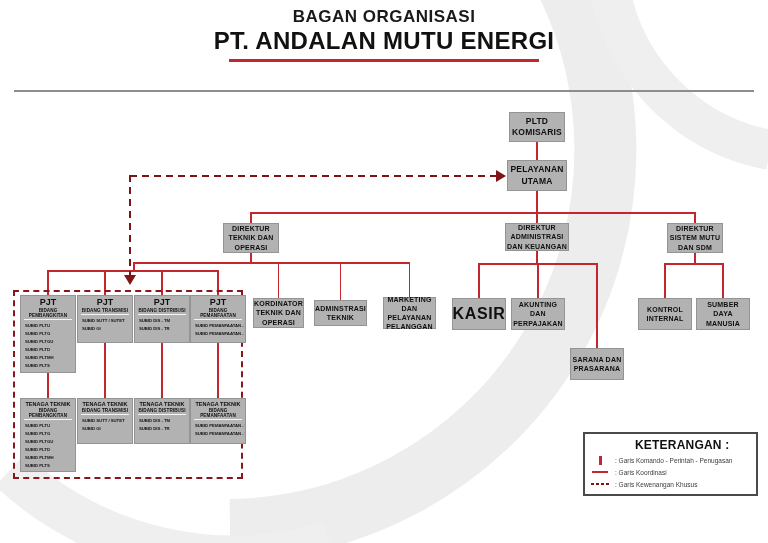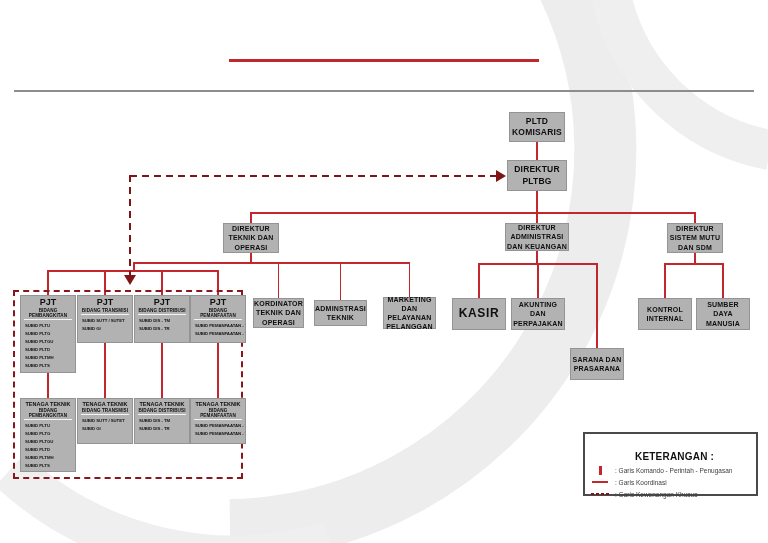--- a/index.html
+++ b/index.html
@@ -17,21 +17,21 @@
   .hdr-sub{position:absolute;left:0;top:65px;width:768px;text-align:center;
              font-size:11.5px;font-weight:bold;color:#1a1a1a;letter-spacing:.2px;}
   .hdr-grayline{position:absolute;left:14px;top:90px;width:740px;height:1.5px;background:#8d8d8d;}
 
   
   .node{position:absolute;background:#b2b2b2;border:1px solid #949494;display:flex;
         align-items:center;justify-content:center;text-align:center;
         font-weight:bold;color:#0f0f0f;font-size:7px;line-height:1.3;letter-spacing:.2px;
         box-sizing:border-box;padding:1px;}
   .node.big{font-size:8.5px;}
-  .node.kasir{font-size:12px;letter-spacing:.6px;}
+  .node.kasir{font-size:16px;letter-spacing:.6px;}
 
   
   .group{position:absolute;background:#b2b2b2;border:1px solid #949494;box-sizing:border-box;
          color:#0f0f0f;padding-top:2px;overflow:hidden;}
   .g-title{text-align:center;font-weight:bold;font-size:9px;line-height:1.1;}
   .g-title.small{font-size:5.5px;line-height:1.2;}
   .g-sub{text-align:center;font-weight:bold;font-size:4.6px;letter-spacing:.1px;}
   .g-rule{height:1px;background:#f4f4f4;margin:1.5px 3px 2px 3px;}
   .g-items{list-style:none;margin:1px 0 0 0;padding:0 2px 0 4px;}
   .g-items li{font-size:4.3px;font-weight:bold;line-height:8px;letter-spacing:-.05px;
@@ -47,21 +47,21 @@
   .arrow-right{position:absolute;width:0;height:0;border-top:6px solid transparent;
          border-bottom:6px solid transparent;border-left:10px solid #7f1416;}
   .arrow-down{position:absolute;width:0;height:0;border-left:6px solid transparent;
          border-right:6px solid transparent;border-top:10px solid #7f1416;}
   .dash-rect{position:absolute;left:13px;top:290px;width:230px;height:189px;
          border:2px dashed #8a161b;box-sizing:border-box;}
 
   
   .legend{position:absolute;left:583px;top:432px;width:175px;height:64px;background:#fff;
           border:2px solid #4a4a4a;box-sizing:border-box;}
-  .legend-title{font-size:10px;font-weight:bold;color:#111;margin:17px 0 2px 8px;letter-spacing:.2px;padding-left:42px;}
+  .legend-title{font-size:12px;font-weight:bold;color:#111;margin:4px 0 2px 8px;letter-spacing:.2px;padding-left:42px;}
   .legend-row{display:flex;align-items:center;height:12px;}
   .legend-sym{width:30px;display:flex;align-items:center;justify-content:center;}
   .legend-label{font-size:6.5px;color:#3c3c3c;}
   .sym-v{width:3px;height:9px;background:#c1272d;}
   .sym-h{width:16px;height:2px;background:#c1272d;}
   .sym-d{width:19px;height:2px;
          background:repeating-linear-gradient(90deg,#7f1416 0 3px,transparent 3px 5px);}
 </style>
 </head>
 <body>
@@ -69,20 +69,22 @@
 <div id="canvas">
 
   <svg id="watermark" width="768" height="543" viewBox="0 0 768 543">
     <path d="M 560 -30 A 380 380 0 0 1 230 530" stroke="#ededed" stroke-width="62" fill="none"></path>
     <path d="M 610 -10 A 200 200 0 0 0 770 150" stroke="#efefef" stroke-width="40" fill="none"></path>
     <path d="M 10 470 A 330 330 0 0 0 330 543" stroke="#efefef" stroke-width="44" fill="none"></path>
   </svg>
 
   <div class="layer">
 
+    <div class="hdr-title">BAGAN ORGANISASI</div>
+    <div class="hdr-company">PT. ANDALAN MUTU ENERGI</div>
     <div class="hdr-redline"></div>
     <div class="hdr-grayline"></div>
 
     <div class="vl" style="left:536.25px;top:140px;height:20px;"></div>
     <div class="vl" style="left:536.25px;top:191px;height:21px;"></div>
     <div class="hl" style="left:251px;top:212px;width:444px;"></div>
     <div class="vl" style="left:250.25px;top:212px;height:11px;"></div>
     <div class="vl" style="left:536.25px;top:212px;height:11px;"></div>
     <div class="vl" style="left:694.25px;top:212px;height:11px;"></div>
 
@@ -117,21 +119,21 @@
     <div class="hdash" style="left:130px;top:175px;width:366px;"></div>
     <div class="arrow-right" style="left:496px;top:170px;"></div>
     <div class="vdash" style="left:129px;top:175px;height:100px;"></div>
     <div class="arrow-down" style="left:124px;top:275px;"></div>
     <div class="dash-rect"></div>
 
     <div class="node big" style="left:509px;top:112px;width:56px;height:30px;">
       <span>PLTD KOMISARIS</span>
       </div>
     <div class="node big" style="left:507px;top:160px;width:60px;height:31px;">
-      <span>DIREKTUR PLTBG</span>
+      <span>PELAYANAN UTAMA</span>
       </div>
 
     <div class="node" style="left:223px;top:223px;width:56px;height:30px;">
       <span>DIREKTUR TEKNIK DAN OPERASI</span>
       </div>
     <div class="node" style="left:505px;top:223px;width:64px;height:28px;">
       <span>DIREKTUR ADMINISTRASI DAN KEUANGAN</span>
       </div>
     <div class="node" style="left:667px;top:223px;width:56px;height:30px;">
       <span>DIREKTUR SISTEM MUTU DAN SDM</span>

